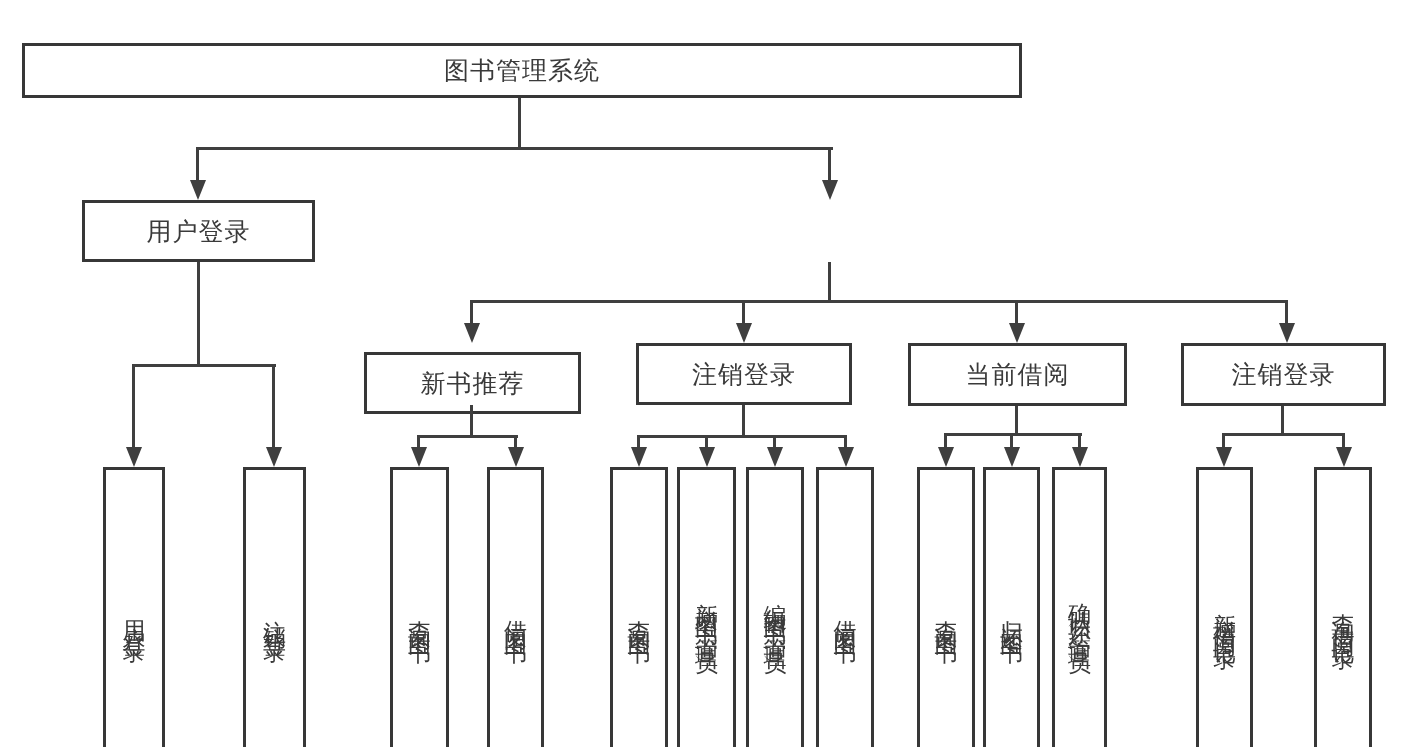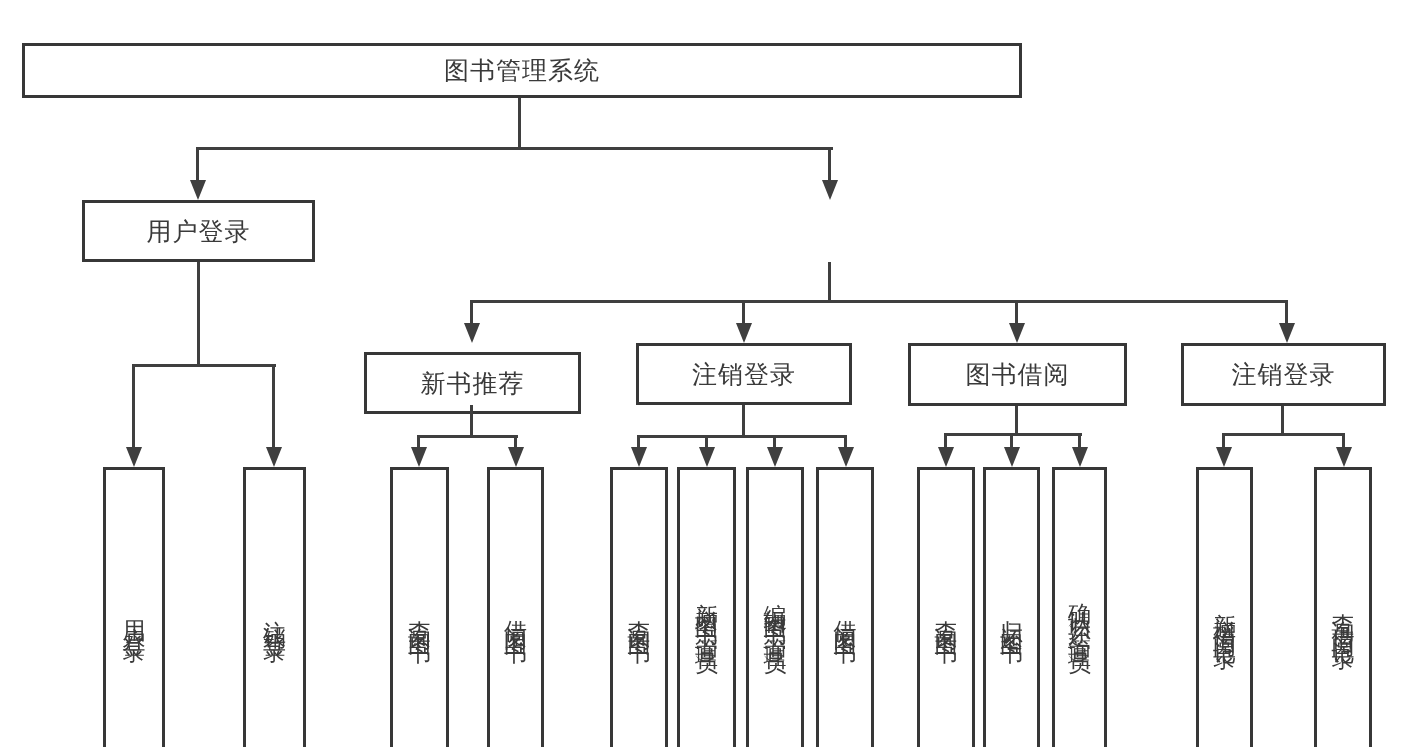--- a/index.html
+++ b/index.html
@@ -58,21 +58,21 @@
 <body>
 
 <div id="canvas">
 
   <div class="node h" style="left:22px;top:13px;width:1000px;height:55px;">图书管理系统</div>
 
   <div class="node h" style="left:82px;top:170px;width:233px;height:62px;">用户登录</div>
 
   <div class="node h" style="left:364px;top:322px;width:217px;height:62px;">新书推荐</div>
   <div class="node h" style="left:636px;top:313px;width:216px;height:62px;">注销登录</div>
-  <div class="node h" style="left:908px;top:313px;width:219px;height:63px;">图书借阅</div>
+  <div class="node h" style="left:908px;top:313px;width:219px;height:63px;">当前借阅</div>
   <div class="node h" style="left:1181px;top:313px;width:205px;height:63px;">注销登录</div>
 
   <div class="node v" style="left:103px;width:62px;">用户登录</div>
   <div class="node v" style="left:243px;width:63px;">注销登录</div>
 
   <div class="node v" style="left:390px;width:59px;">查询图书</div>
   <div class="node v" style="left:487px;width:57px;">借阅图书</div>
 
   <div class="node v" style="left:610px;width:58px;">查询图书</div>
   <div class="node v" style="left:677px;width:59px;">新增图书（管理员）</div>

